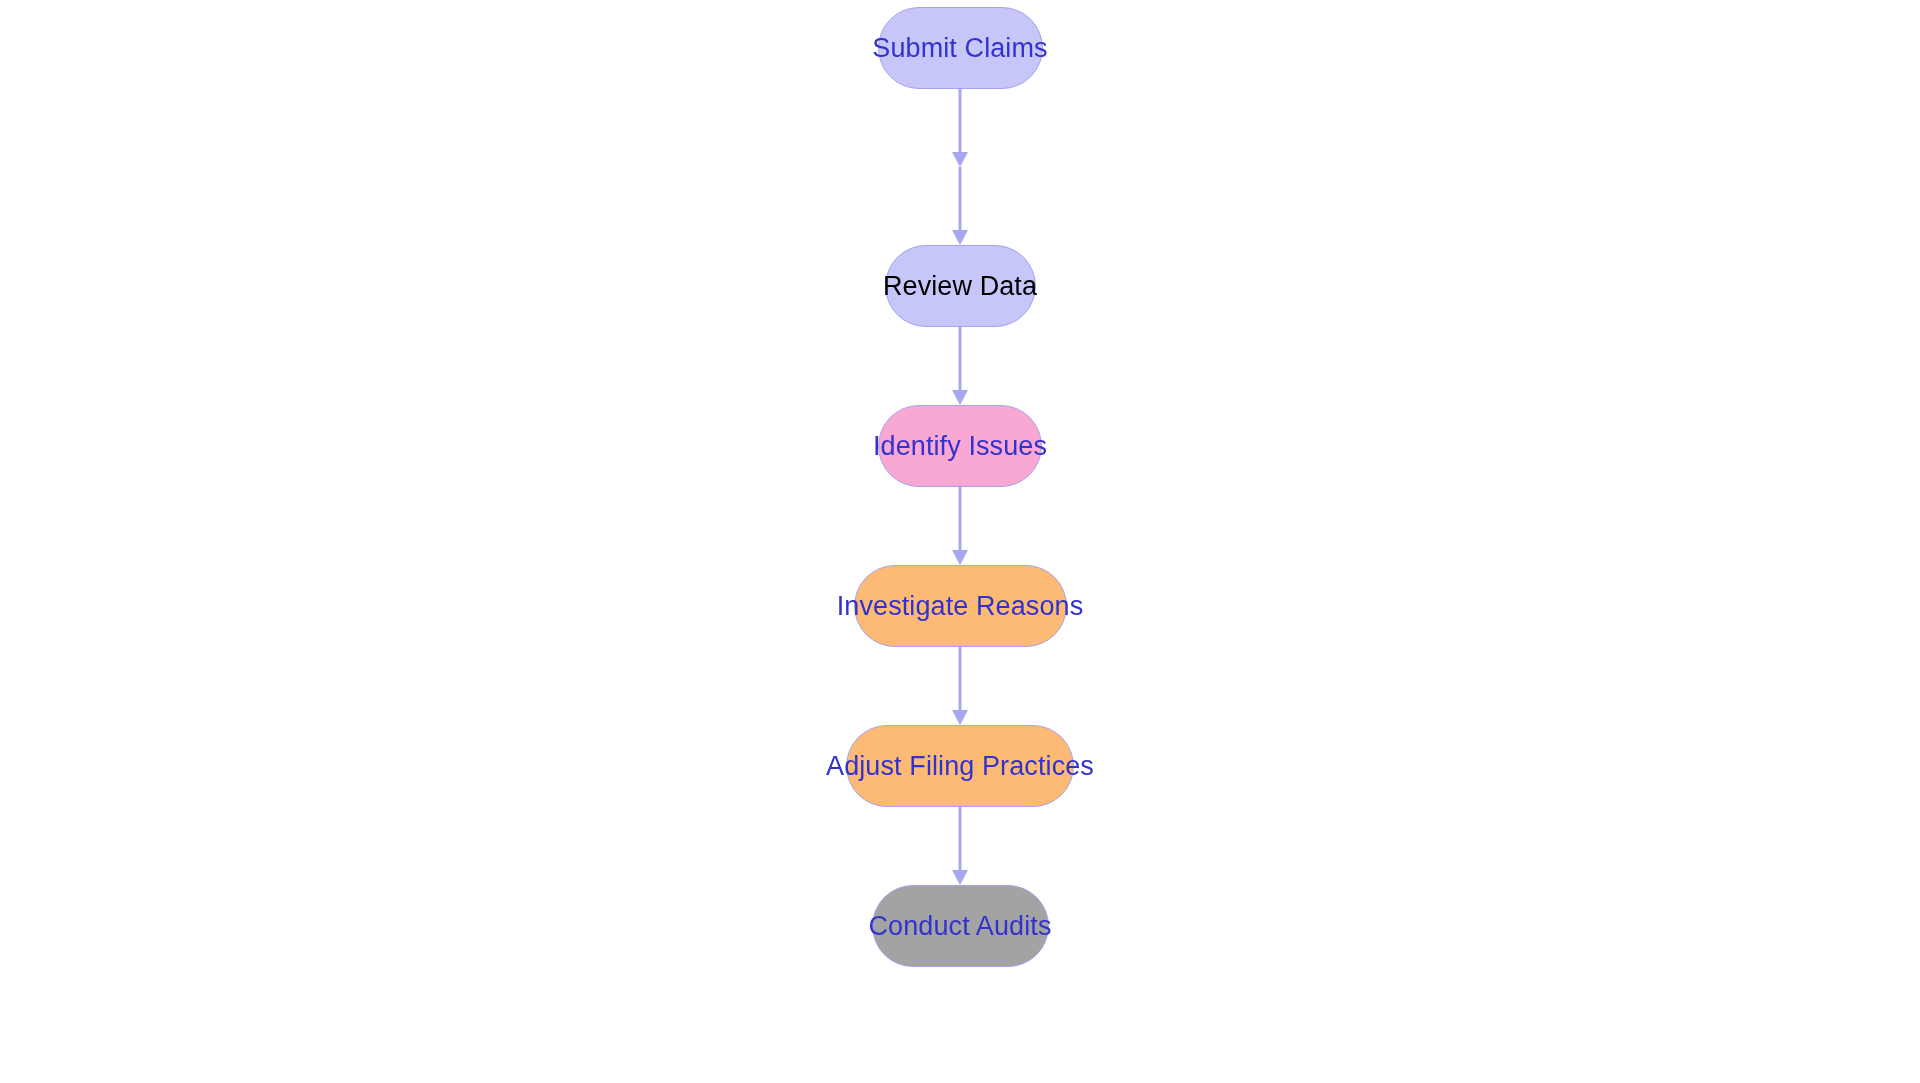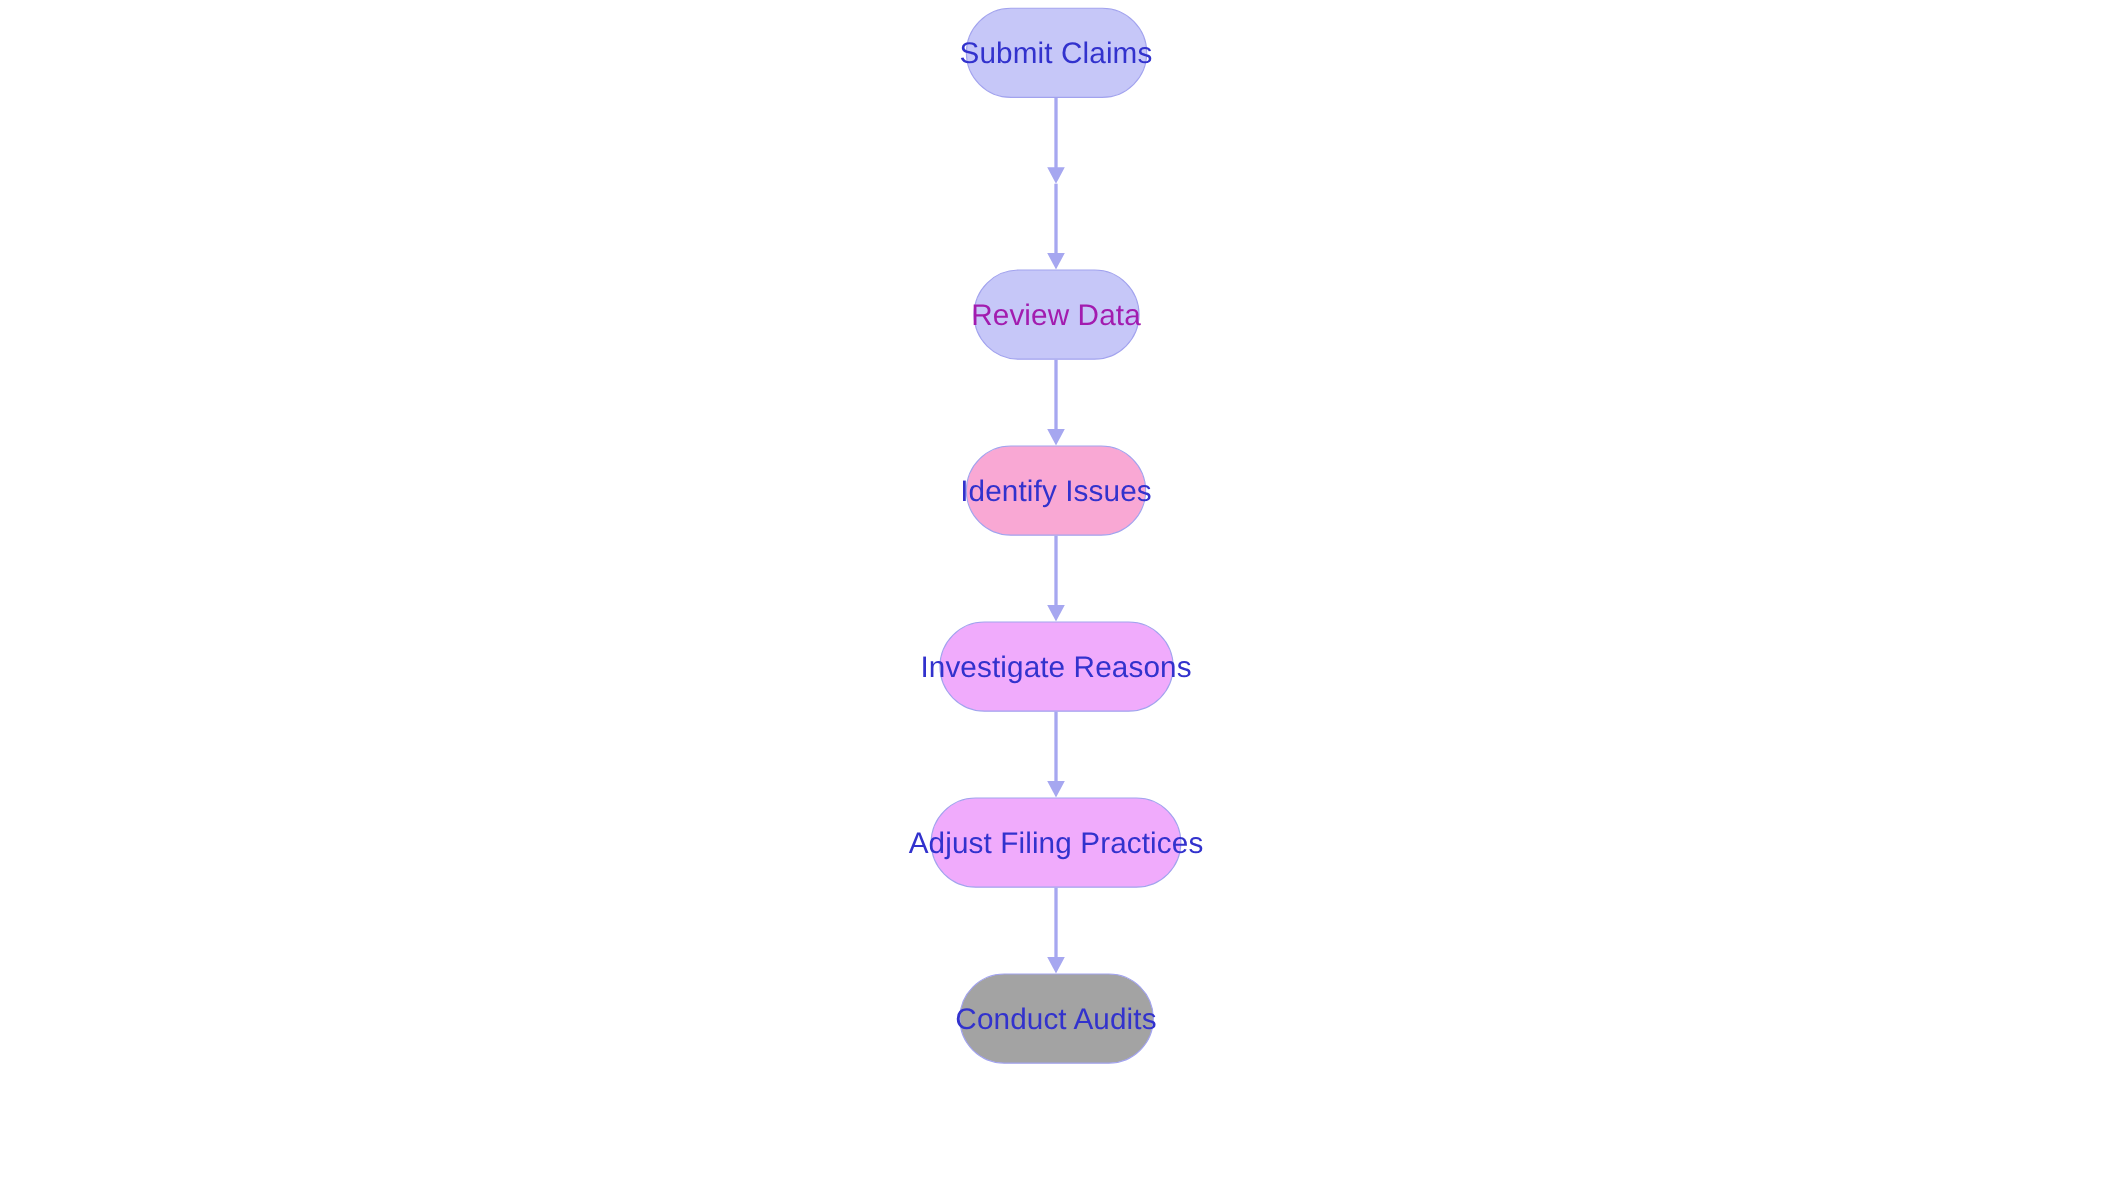--- a/index.html
+++ b/index.html
@@ -113,47 +113,47 @@
       <span class="connector-head" style="border-top-color: rgb(166, 167, 240);"></span>
     </div>
 
 
     <div class="flow-connector">
       <span class="connector-line" style="background: rgb(166, 167, 240);"></span>
       <span class="connector-head" style="border-top-color: rgb(166, 167, 240);"></span>
     </div>
 
     <div class="flow-node node-w-2" style="background: rgb(198, 199, 248); border-color: rgb(162, 163, 238); color: rgb(50, 50, 205);">
-      <span class="flow-node-label" style="color: #a21caf;">Review Data</span>
+      <span class="flow-node-label" style="color: #000000;">Review Data</span>
     </div>
 
     <div class="flow-connector">
       <span class="connector-line" style="background: rgb(166, 167, 240);"></span>
       <span class="connector-head" style="border-top-color: rgb(166, 167, 240);"></span>
     </div>
 
     <div class="flow-node node-w-3" style="background: #f9a8d4; border-color: rgb(162, 163, 238); color: rgb(50, 50, 205);">
       <span class="flow-node-label" style="color: rgb(50, 50, 205);">Identify Issues</span>
     </div>
 
     <div class="flow-connector">
       <span class="connector-line" style="background: rgb(166, 167, 240);"></span>
       <span class="connector-head" style="border-top-color: rgb(166, 167, 240);"></span>
     </div>
 
-    <div class="flow-node node-w-4" style="background: #f0abfc; border-color: rgb(162, 163, 238); color: rgb(50, 50, 205);">
+    <div class="flow-node node-w-4" style="background: #fdba74; border-color: rgb(162, 163, 238); color: rgb(50, 50, 205);">
       <span class="flow-node-label" style="color: rgb(50, 50, 205);">Investigate Reasons</span>
     </div>
 
     <div class="flow-connector">
       <span class="connector-line" style="background: rgb(166, 167, 240);"></span>
       <span class="connector-head" style="border-top-color: rgb(166, 167, 240);"></span>
     </div>
 
-    <div class="flow-node node-w-5" style="background: #f0abfc; border-color: rgb(162, 163, 238); color: rgb(50, 50, 205);">
+    <div class="flow-node node-w-5" style="background: #fdba74; border-color: rgb(162, 163, 238); color: rgb(50, 50, 205);">
       <span class="flow-node-label" style="color: rgb(50, 50, 205);">Adjust Filing Practices</span>
     </div>
 
     <div class="flow-connector">
       <span class="connector-line" style="background: rgb(166, 167, 240);"></span>
       <span class="connector-head" style="border-top-color: rgb(166, 167, 240);"></span>
     </div>
 
     <div class="flow-node node-w-6" style="background: #a3a3a3; border-color: rgb(162, 163, 238); color: rgb(50, 50, 205);">
       <span class="flow-node-label" style="color: rgb(50, 50, 205);">Conduct Audits</span>

